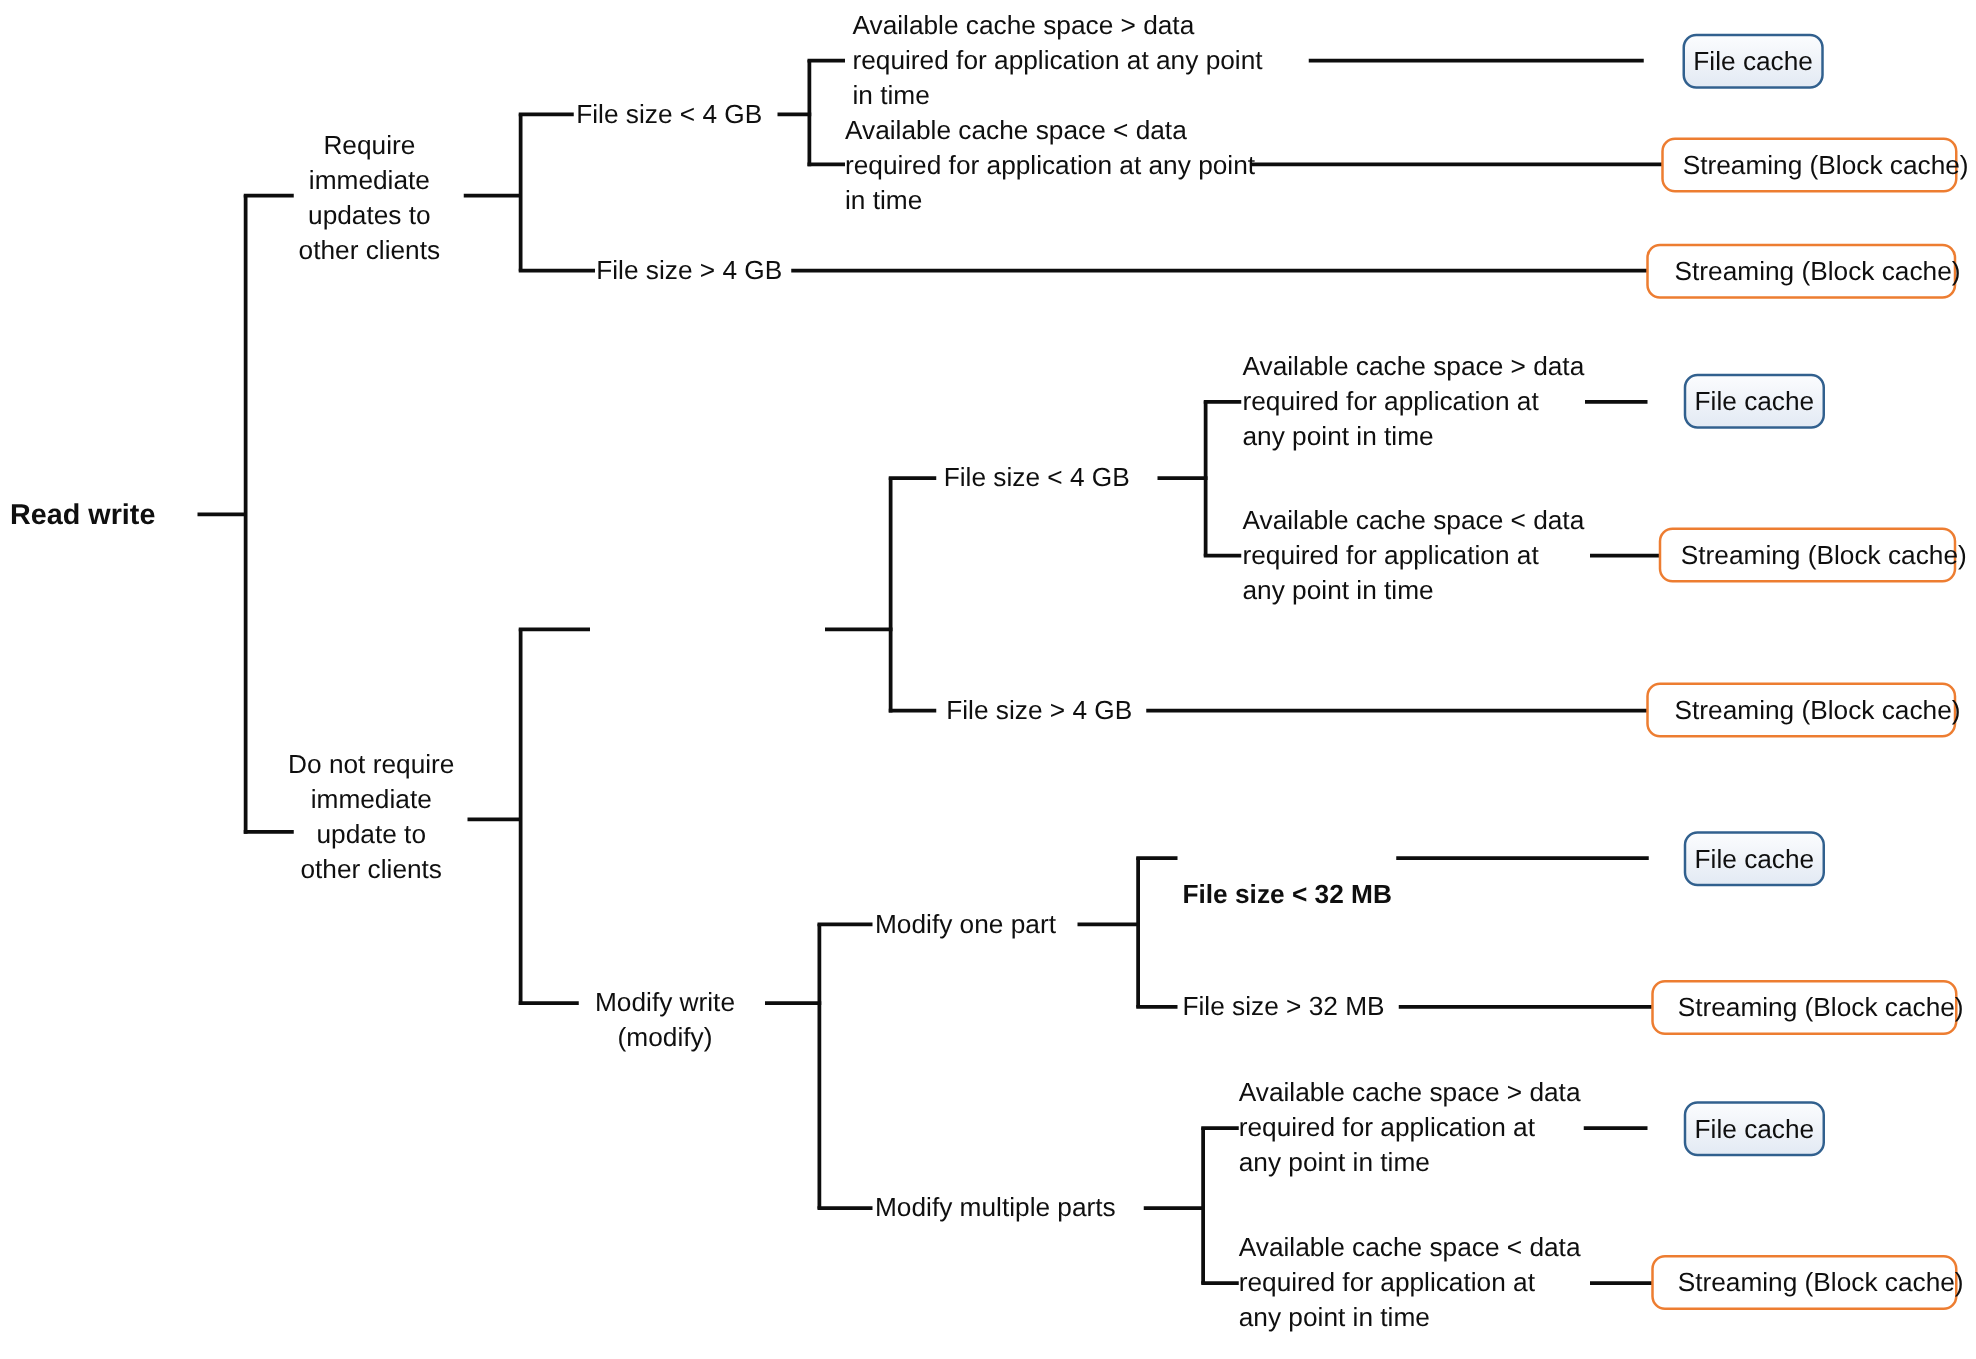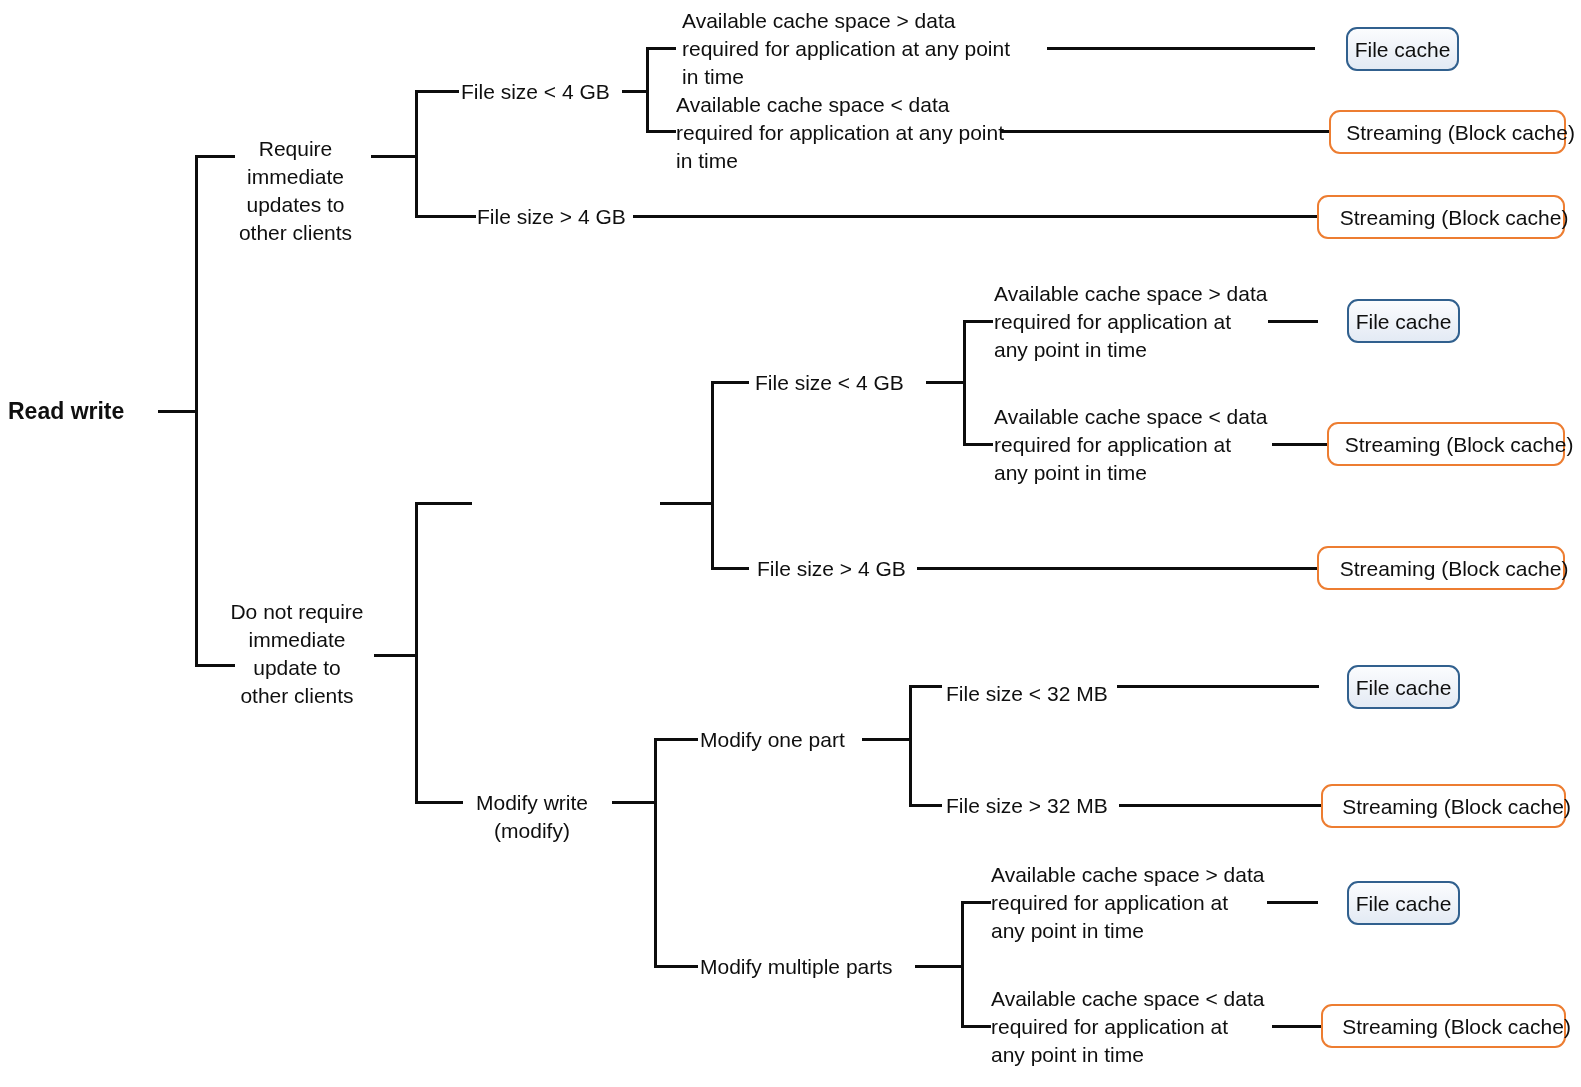--- a/index.html
+++ b/index.html
@@ -72,21 +72,21 @@
   <div class="node root" style="left:8px; top:397px; width:150px; text-align:left;">Read write</div>
 
   <div class="ln h" style="left:158px; top:410px; width:39px;"></div>
 
   <div class="ln v" style="left:195px; top:156px; height:511px;"></div>
 
   <div class="ln h" style="left:195px; top:155px; width:40px;"></div>
 
   <div class="ln h" style="left:195px; top:664px; width:40px;"></div>
 
-  <div class="node ctr" style="left:228px; top:103px; width:135px;margin-top:32px;">Require
+  <div class="node ctr" style="left:228px; top:103px; width:135px;">Require
 immediate
 updates to
 other clients</div>
 
   <div class="node ctr" style="left:222px; top:598px; width:150px;">Do not require
 immediate
 update to
 other clients</div>
 
   <div class="ln h" style="left:371px; top:155px; width:46px;"></div>
@@ -161,21 +161,21 @@
   <div class="ln h" style="left:909px; top:685px; width:33px;"></div>
   <div class="ln h" style="left:909px; top:804px; width:33px;"></div>
 
   <div class="node left" style="left:700px; top:953px; width:220px;">Modify multiple parts</div>
 
   <div class="ln h" style="left:915px; top:965px; width:49px;"></div>
   <div class="ln v" style="left:961px; top:902px; height:125px;"></div>
   <div class="ln h" style="left:961px; top:901px; width:30px;"></div>
   <div class="ln h" style="left:961px; top:1025px; width:30px;"></div>
 
-  <div class="node left" style="left:946px; top:680px; width:180px;">File size &lt; 32 MB</div>
+  <div class="node left" style="left:946px; top:702px; width:180px;font-weight:bold;">File size &lt; 32 MB</div>
   <div class="ln h" style="left:1117px; top:685px; width:202px;"></div>
 
   <div class="node left" style="left:946px; top:792px; width:180px;">File size &gt; 32 MB</div>
   <div class="ln h" style="left:1119px; top:804px; width:205px;"></div>
 
   <div class="node left" style="left:991px; top:861px; width:300px;">Available cache space &gt; data
 required for application at
 any point in time</div>
   <div class="ln h" style="left:1267px; top:901px; width:51px;"></div>
 

